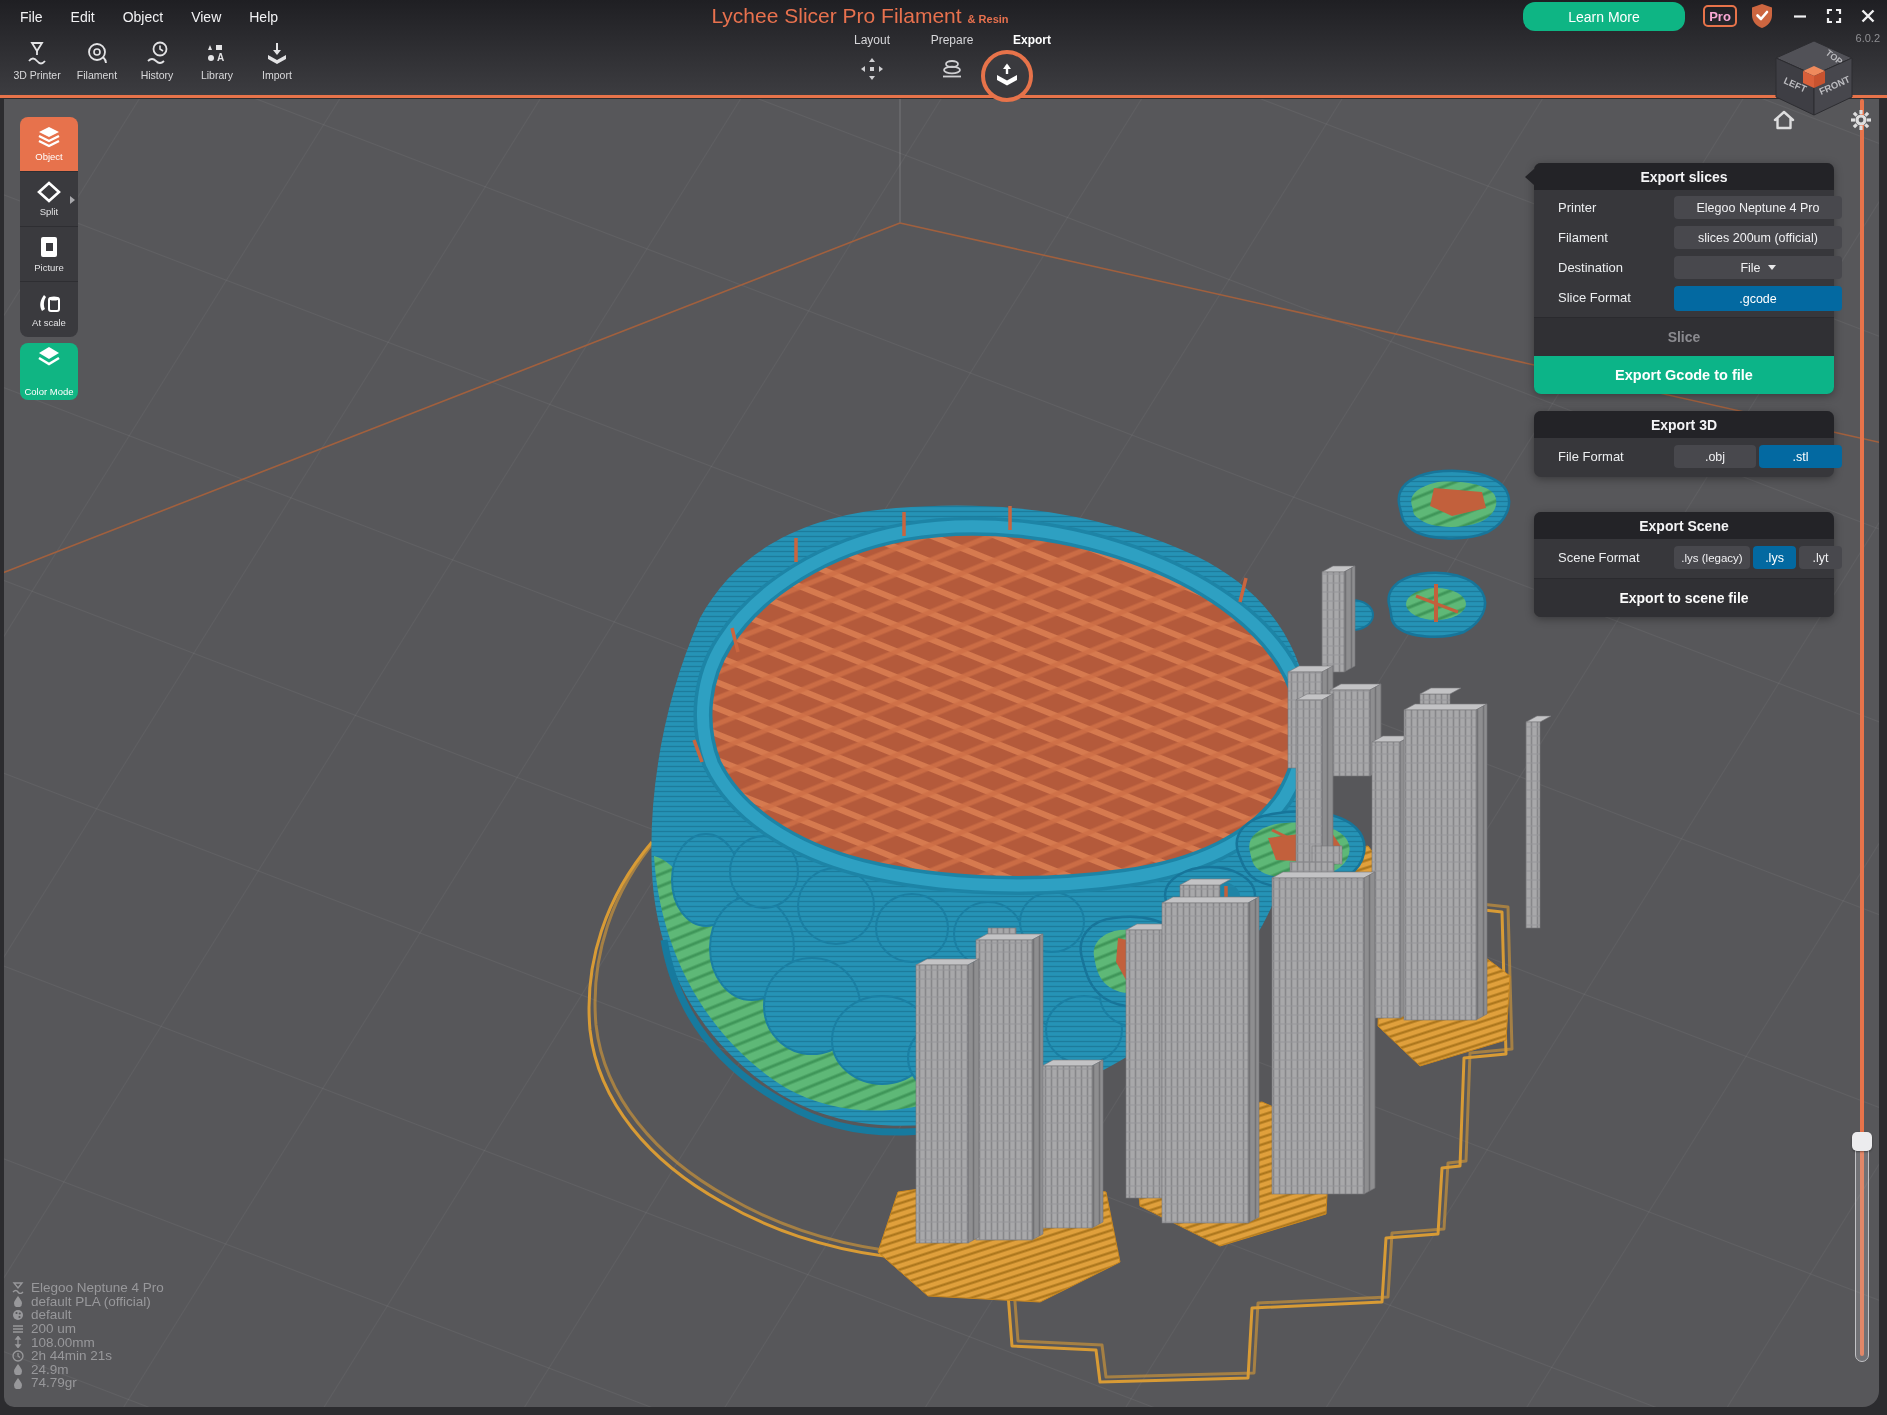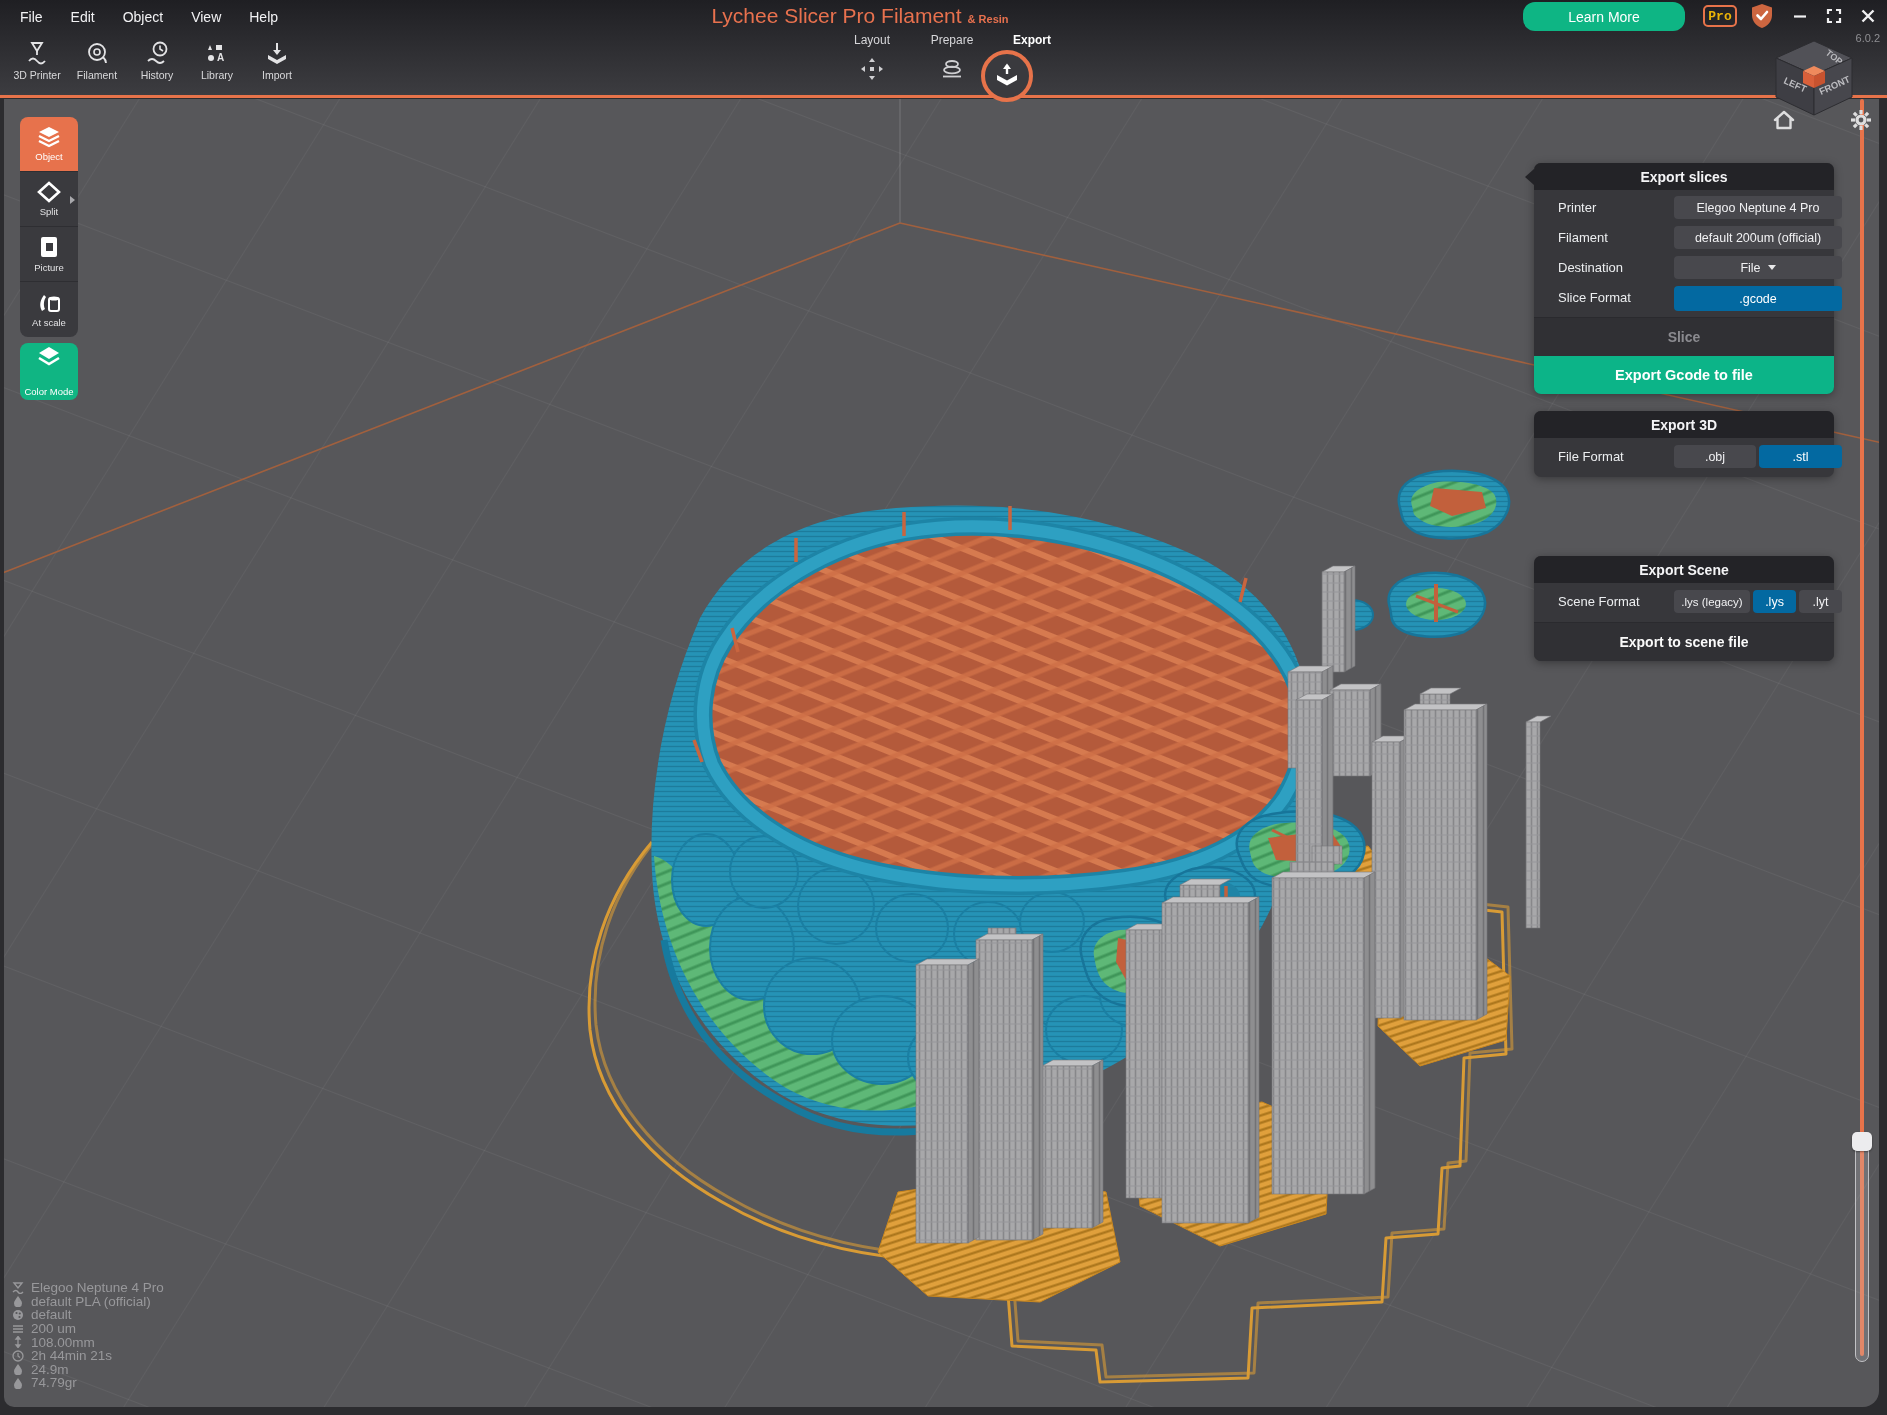--- a/index.html
+++ b/index.html
@@ -29,22 +29,22 @@
   .tab-icon { margin-top:8px; height:28px; display:flex; justify-content:center; align-items:center; }
   .tab.active .tab-label { color:#ffffff; font-weight:bold; }
   .export-circle { position:absolute; left:981px; top:50px; width:52px; height:52px; border-radius:50%;
                    background:#3a3a3e; border:4px solid #e7734a; z-index:42;
                    display:flex; align-items:center; justify-content:center; }
 
   .learn-more { position:absolute; left:1523px; top:2px; width:162px; height:29px; background:#0eb584;
                 border-radius:12px; color:#fff; font-size:14px; display:flex; align-items:center;
                 justify-content:center; z-index:45; }
   .pro-badge { position:absolute; left:1703px; top:5px; width:34px; height:22px; border:2px solid #e7734a;
-               border-radius:5px; color:#eab308; font-size:13px; font-weight:bold; display:flex;
-               align-items:center; justify-content:center; z-index:45;font-family:Liberation Mono, monospace; }
+               border-radius:5px; color:#f9a8d4; font-size:13px; font-weight:bold; display:flex;
+               align-items:center; justify-content:center; z-index:45; }
   .shield { position:absolute; left:1750px; top:3px; z-index:45; }
   .win-controls { position:absolute; left:1790px; top:6px; display:flex; gap:14px; z-index:45; }
   .win-btn { width:20px; height:20px; display:flex; align-items:center; justify-content:center; }
   .version { position:absolute; left:1830px; top:32px; width:50px; text-align:right; color:#8f8f93; font-size:11px; z-index:45; }
 
   
   .viewport { position:absolute; left:4px; top:99px; width:1875px; height:1308px; background:#57575a;
               border-radius:0 0 16px 10px; overflow:hidden; z-index:1; }
   .viewport svg { display:block; }
 
@@ -526,21 +526,21 @@
       <div class="panel-notch"></div>
       <span>Export slices</span>
     </div>
     <div style="padding:3px 0 4px;">
       <div class="prow">
         <div class="plabel">Printer</div>
         <div class="pbtn" style="left:128px; width:168px;">Elegoo Neptune 4 Pro</div>
       </div>
       <div class="prow">
         <div class="plabel">Filament</div>
-        <div class="pbtn" style="left:128px; width:168px;">default 200um  (official)</div>
+        <div class="pbtn" style="left:128px; width:168px;">slices 200um  (official)</div>
       </div>
       <div class="prow">
         <div class="plabel">Destination</div>
         <div class="pbtn" style="left:128px; width:168px;">
           <span>File</span>
           <span class="caret"></span>
         </div>
       </div>
       <div class="prow">
         <div class="plabel">Slice Format</div>
@@ -557,21 +557,21 @@
     </div>
     <div style="padding:4px 0 5px;">
       <div class="prow">
         <div class="plabel">File Format</div>
         <div class="pbtn" style="left:128px; width:82px;">.obj</div>
         <div class="pbtn orange" style="left:213px; width:83px;">.stl</div>
       </div>
     </div>
   </div>
 
-  <div class="panel" style="top:556px;">
+  <div class="panel" style="top:512px;">
     <div class="panel-header">
       <span>Export Scene</span>
     </div>
     <div style="padding:4px 0 5px;">
       <div class="prow">
         <div class="plabel">Scene Format</div>
         <div class="pbtn" style="left:128px; width:76px; font-size:11.5px;">.lys (legacy)</div>
         <div class="pbtn orange" style="left:207px; width:43px;">.lys</div>
         <div class="pbtn" style="left:253px; width:43px;">.lyt</div>
       </div>

